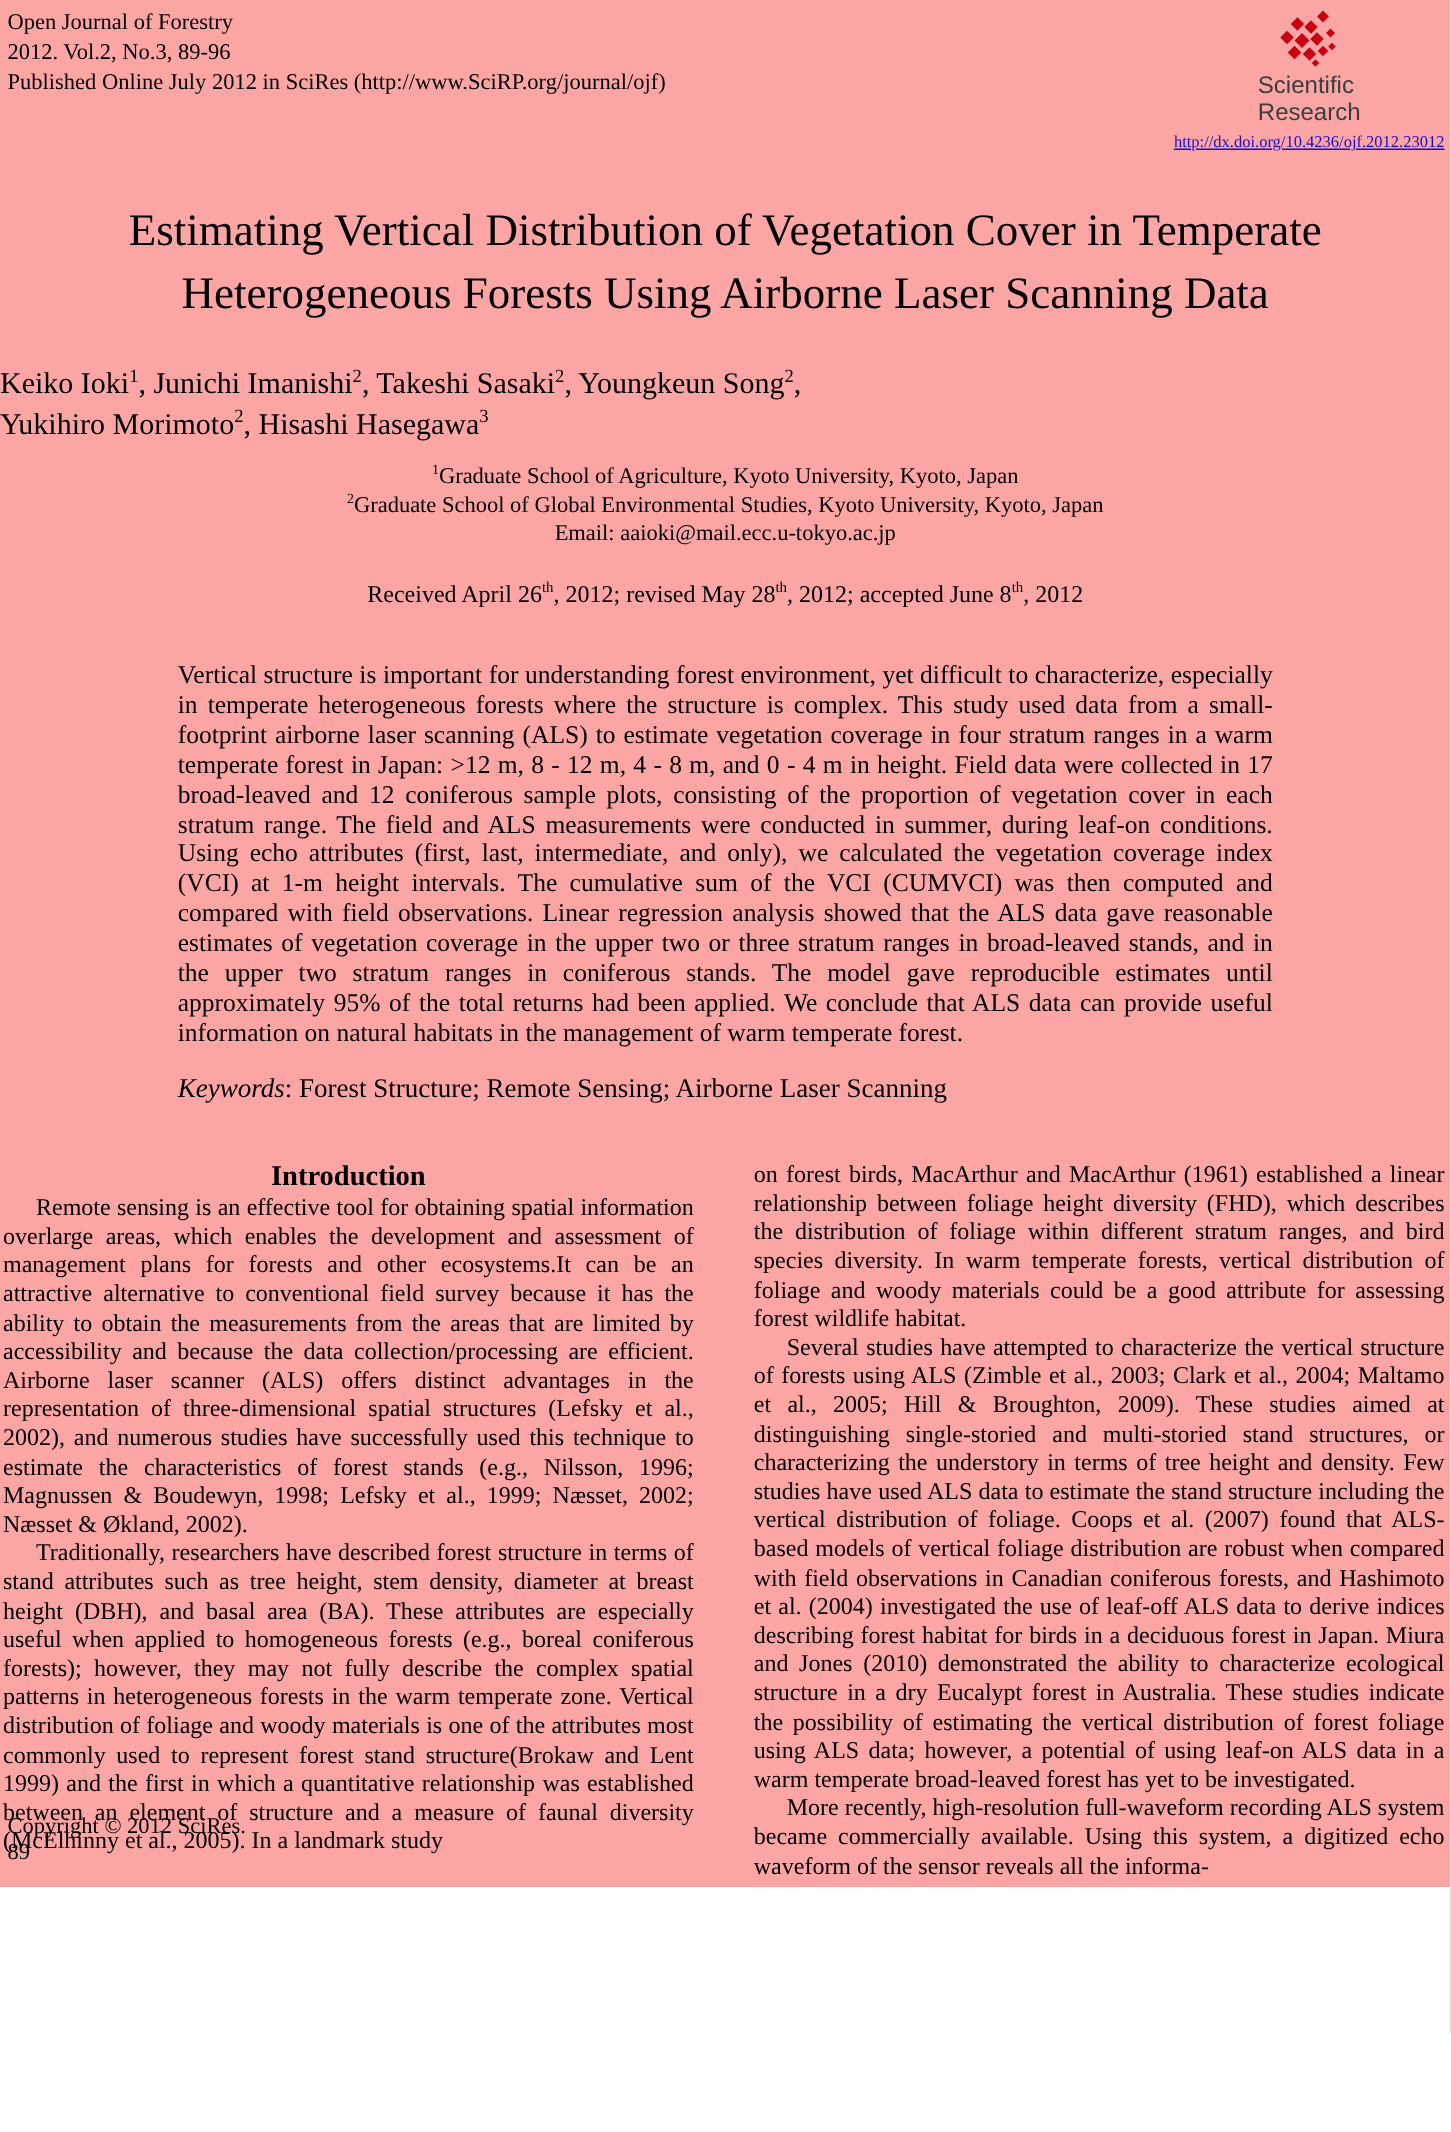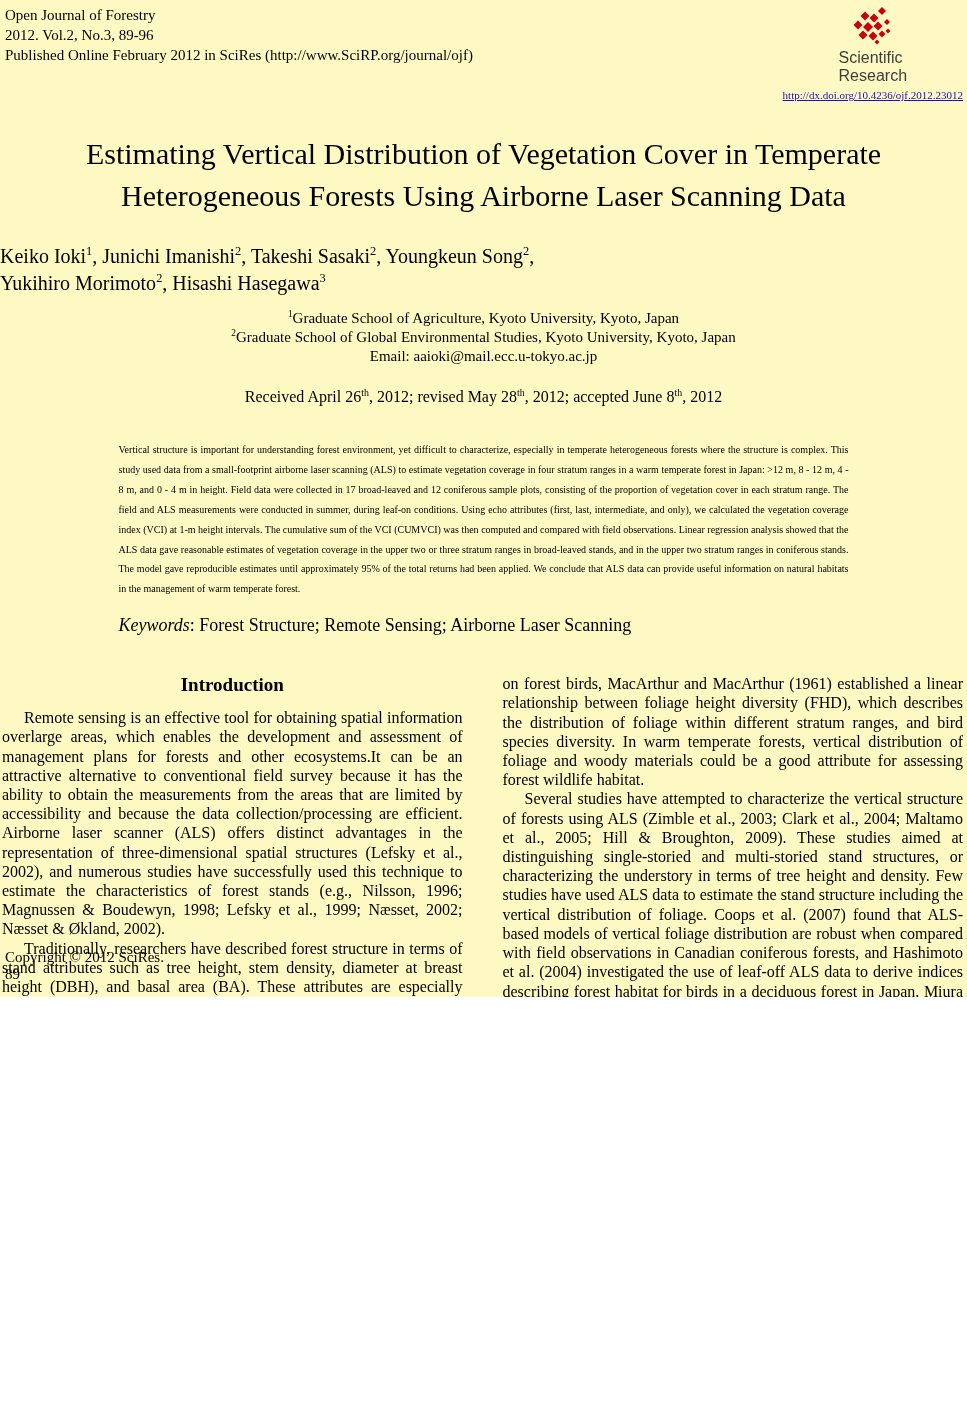--- a/index.html
+++ b/index.html
@@ -1,22 +1,22 @@
 <!DOCTYPE html>
 <html><head>
 <meta charset="utf-8">
 <style>
   * { margin: 0; padding: 0; box-sizing: border-box; }
   html, body { background: #ffffff; }
   .page {
     position: relative;
     width: 967px;
-    height: 997px;
+    height: 1258px;
     margin: 0 auto;
-    background: #fef9c3;
+    background: #fca5a5;
     font-family: "Liberation Serif", serif;
     color: #000000;
     overflow: hidden;
   }
   
   .header {
     display: flex;
     justify-content: space-between;
     align-items: flex-start;
     padding: 5px 4px 0 5px;
@@ -75,42 +75,42 @@
   .received-line {
     margin-top: 22px;
     text-align: center;
     font-size: 16px;
   }
   sup { font-size: 0.62em; line-height: 0; vertical-align: super; }
   
   .abstract {
     margin: 34px auto 0 auto;
     width: 730px;
-    font-size: 10px;
+    font-size: 17px;
     line-height: 19.9px;
     text-align: justify;
   }
   .keywords {
     margin: 16px auto 0 auto;
     width: 730px;
     font-size: 18px;
   }
   
   .body-columns {
     display: flex;
     gap: 40px;
     padding: 0 4px 0 2px;
     margin-top: 38px;
   }
   .col { flex: 1 1 0; }
   .section-heading {
     text-align: center;
     font-size: 19px;
     font-weight: bold;
-    margin-bottom: 12px;
+    margin-bottom: 0;
   }
   .col p {
     font-size: 16px;
     line-height: 19.2px;
     text-align: justify;
   }
   .col p.indent { text-indent: 22px; }
   
   .footer {
     position: absolute;
@@ -125,21 +125,21 @@
 </style>
 </head>
 <body>
 
 <div class="page">
 
   <div class="header">
     <div class="header-left">
       <div>Open Journal of Forestry</div>
       <div>2012. Vol.2, No.3, 89-96</div>
-      <div>Published Online February 2012 in SciRes (http://www.SciRP.org/journal/ojf)</div>
+      <div>Published Online July 2012 in SciRes (http://www.SciRP.org/journal/ojf)</div>
     </div>
     <div class="header-right">
       <div class="logo-row">
         <svg class="logo-diamonds" viewBox="0 0 40 40">
           <g fill="#c8000f">
             <polygon points="29,2 33,6 29,10 25,6"></polygon>
             <polygon points="12,6.5 16.5,11 12,15.5 7.5,11"></polygon>
             <polygon points="21,8.5 25.5,13 21,17.5 16.5,13"></polygon>
             <polygon points="34,14 37,17 34,20 31,17"></polygon>
             <polygon points="5,15.5 9.5,20 5,24.5 0.5,20"></polygon>
@@ -182,20 +182,21 @@
 
   <div class="body-columns">
     <div class="col">
       <div class="section-heading">Introduction</div>
       <p class="indent">Remote sensing is an effective tool for obtaining spatial information overlarge areas, which enables the development and assessment of management plans for forests and other ecosystems.It can be an attractive alternative to conventional field survey because it has the ability to obtain the measurements from the areas that are limited by accessibility and because the data collection/processing are efficient. Airborne laser scanner (ALS) offers distinct advantages in the representation of three-dimensional spatial structures (Lefsky et al., 2002), and numerous studies have successfully used this technique to estimate the characteristics of forest stands (e.g., Nilsson, 1996; Magnussen &amp; Boudewyn, 1998; Lefsky et al., 1999; Næsset, 2002; Næsset &amp; Økland, 2002).</p>
       <p class="indent">Traditionally, researchers have described forest structure in terms of stand attributes such as tree height, stem density, diameter at breast height (DBH), and basal area (BA). These attributes are especially useful when applied to homogeneous forests (e.g., boreal coniferous forests); however, they may not fully describe the complex spatial patterns in heterogeneous forests in the warm temperate zone. Vertical distribution of foliage and woody materials is one of the attributes most commonly used to represent forest stand structure(Brokaw and Lent 1999) and the first in which a quantitative relationship was established between an element of structure and a measure of faunal diversity (McElhinny et al., 2005). In a landmark study</p>
     </div>
     <div class="col">
       <p>on forest birds, MacArthur and MacArthur (1961) established a linear relationship between foliage height diversity (FHD), which describes the distribution of foliage within different stratum ranges, and bird species diversity. In warm temperate forests, vertical distribution of foliage and woody materials could be a good attribute for assessing forest wildlife habitat.</p>
       <p class="indent">Several studies have attempted to characterize the vertical structure of forests using ALS (Zimble et al., 2003; Clark et al., 2004; Maltamo et al., 2005; Hill &amp; Broughton, 2009). These studies aimed at distinguishing single-storied and multi-storied stand structures, or characterizing the understory in terms of tree height and density. Few studies have used ALS data to estimate the stand structure including the vertical distribution of foliage. Coops et al. (2007) found that ALS-based models of vertical foliage distribution are robust when compared with field observations in Canadian coniferous forests, and Hashimoto et al. (2004) investigated the use of leaf-off ALS data to derive indices describing forest habitat for birds in a deciduous forest in Japan. Miura and Jones (2010) demonstrated the ability to characterize ecological structure in a dry Eucalypt forest in Australia. These studies indicate the possibility of estimating the vertical distribution of forest foliage using ALS data; however, a potential of using leaf-on ALS data in a warm temperate broad-leaved forest has yet to be investigated.</p>
+      <p class="indent">More recently, high-resolution full-waveform recording ALS system became commercially available. Using this system, a digitized echo waveform of the sensor reveals all the informa-</p>
     </div>
   </div>
 
   <div class="footer">
     <span>Copyright © 2012 SciRes.</span>
     <span>89</span>
   </div>
 
 </div>
 

